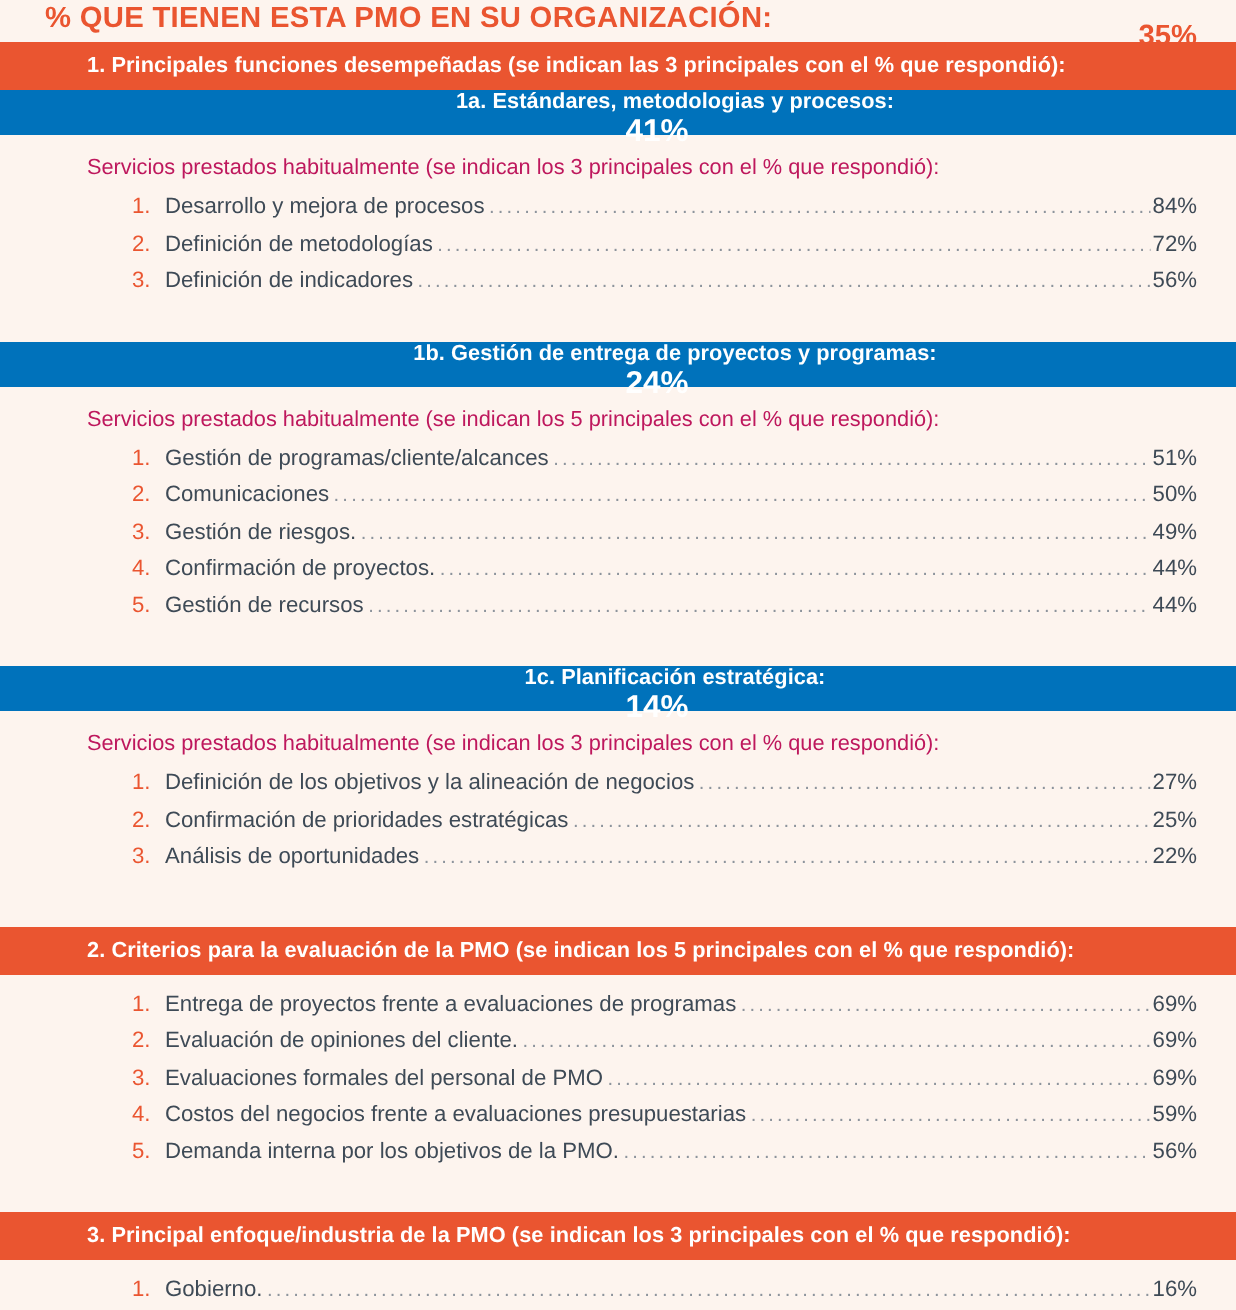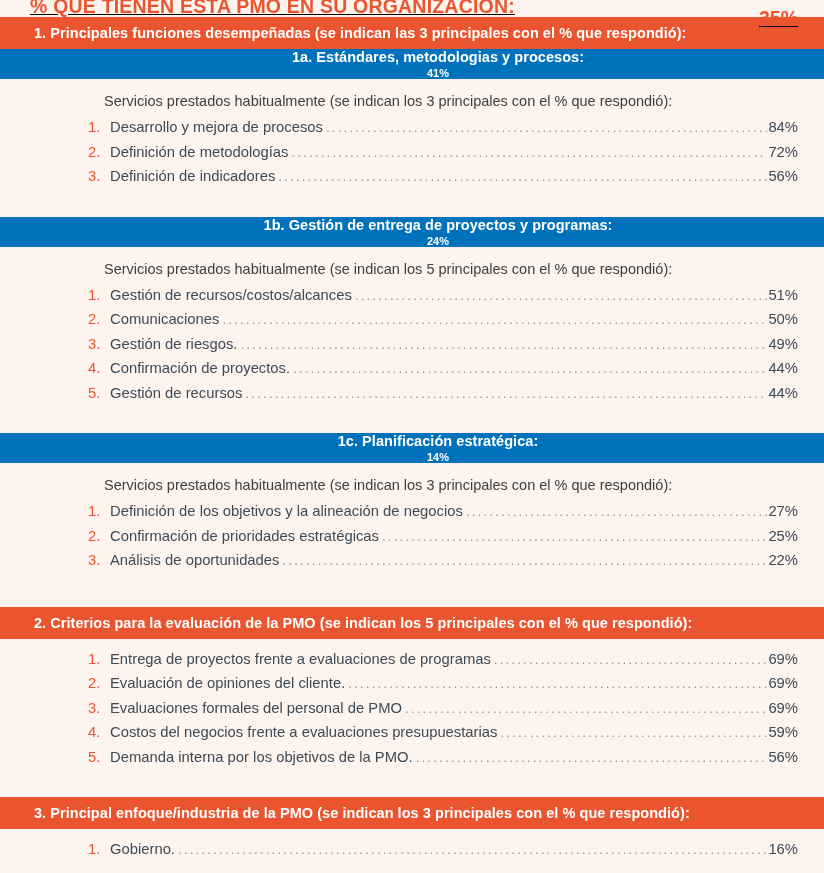--- a/index.html
+++ b/index.html
@@ -20,23 +20,22 @@
     background: #fdf4ee;
     overflow: hidden;
   }
 
   
   .title-row {
     display: flex;
     align-items: center;
     justify-content: space-between;
     padding: 0 26px 4px 30px;
-    height: 17px;
+    height: 28px;
     box-sizing: border-box;
-    text-decoration: underline;
   }
   .title-text {
     color: #ea5530;
     font-size: 19.5px;
     font-weight: bold;
     letter-spacing: 0.2px;
     white-space: nowrap;
   }
   .title-pct {
     color: #ea5530;
@@ -65,32 +64,33 @@
     color: #ffffff;
     height: 30px;
     padding: 0 26px 0 78px;
     flex-direction: column;
   }
   .bar-label {
     font-size: 14.5px;
     font-weight: bold;
     white-space: nowrap;
     letter-spacing: 0.05px;
+    margin-left: 24px;
   }
   .bar-pct {
-    font-size: 11px;
+    font-size: 21px;
     font-weight: bold;
     white-space: nowrap;
   }
 
   
   .sub-head {
-    color: #404040;
+    color: #be185d;
     font-size: 14.5px;
-    padding: 14px 0 10px 104px;
+    padding: 14px 0 10px 58px;
     white-space: nowrap;
   }
 
   
   .list {
     padding: 0 26px 0 88px;
     box-sizing: border-box;
   }
   .list.tight-top {
     padding-top: 12px;
@@ -172,21 +172,21 @@
   <div class="gap-md"></div>
 
   <div class="bar bar-blue">
     <span class="bar-label">1b. Gestión de entrega de proyectos y programas:</span>
     <span class="bar-pct">24%</span>
   </div>
   <div class="sub-head">Servicios prestados habitualmente (se indican los 5 principales con el % que respondió):</div>
   <div class="list">
     <div class="row">
       <span class="num">1.</span>
-      <span class="label">Gestión de recursos/costos/alcances</span>
+      <span class="label">Gestión de programas/cliente/alcances</span>
       <span class="dots">......................................................................................................</span>
       <span class="val">51%</span>
     </div>
     <div class="row">
       <span class="num">2.</span>
       <span class="label">Comunicaciones</span>
       <span class="dots">......................................................................................................</span>
       <span class="val">50%</span>
     </div>
     <div class="row">

